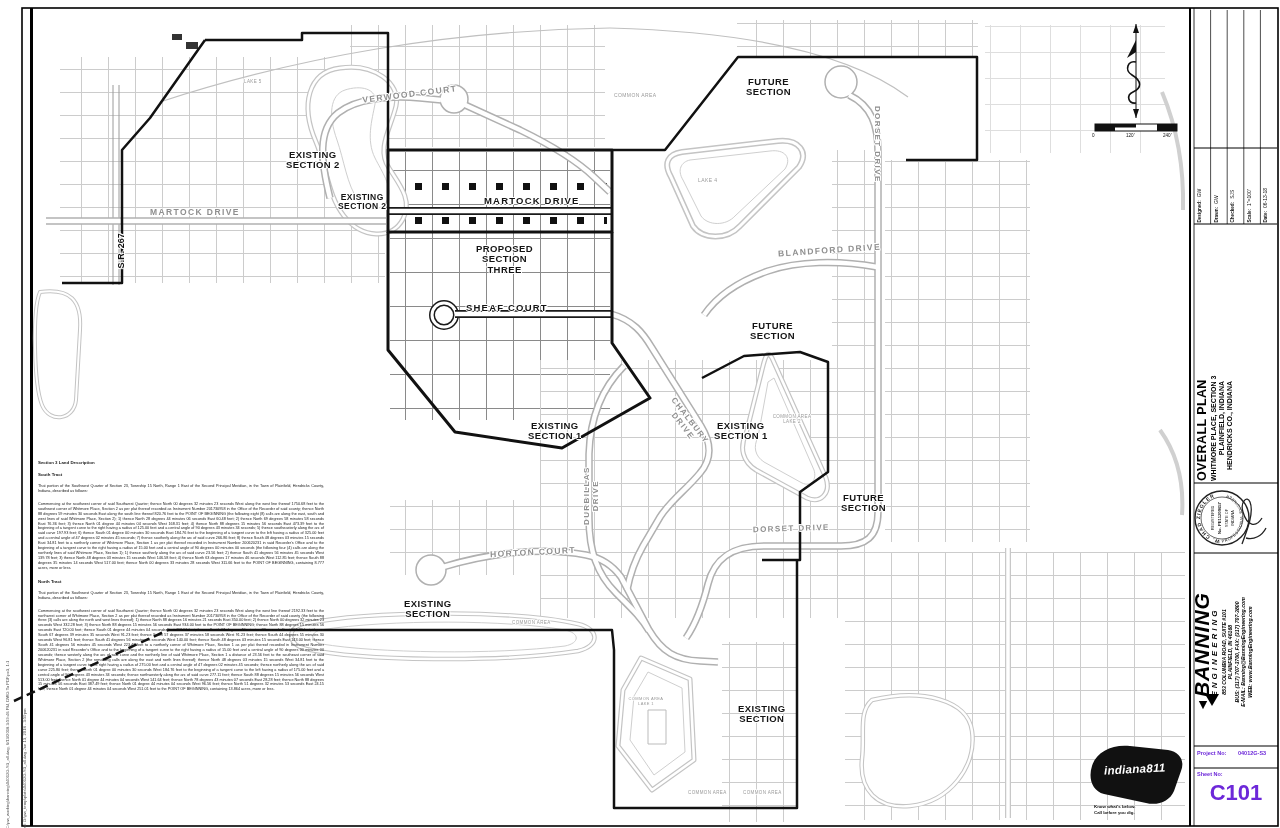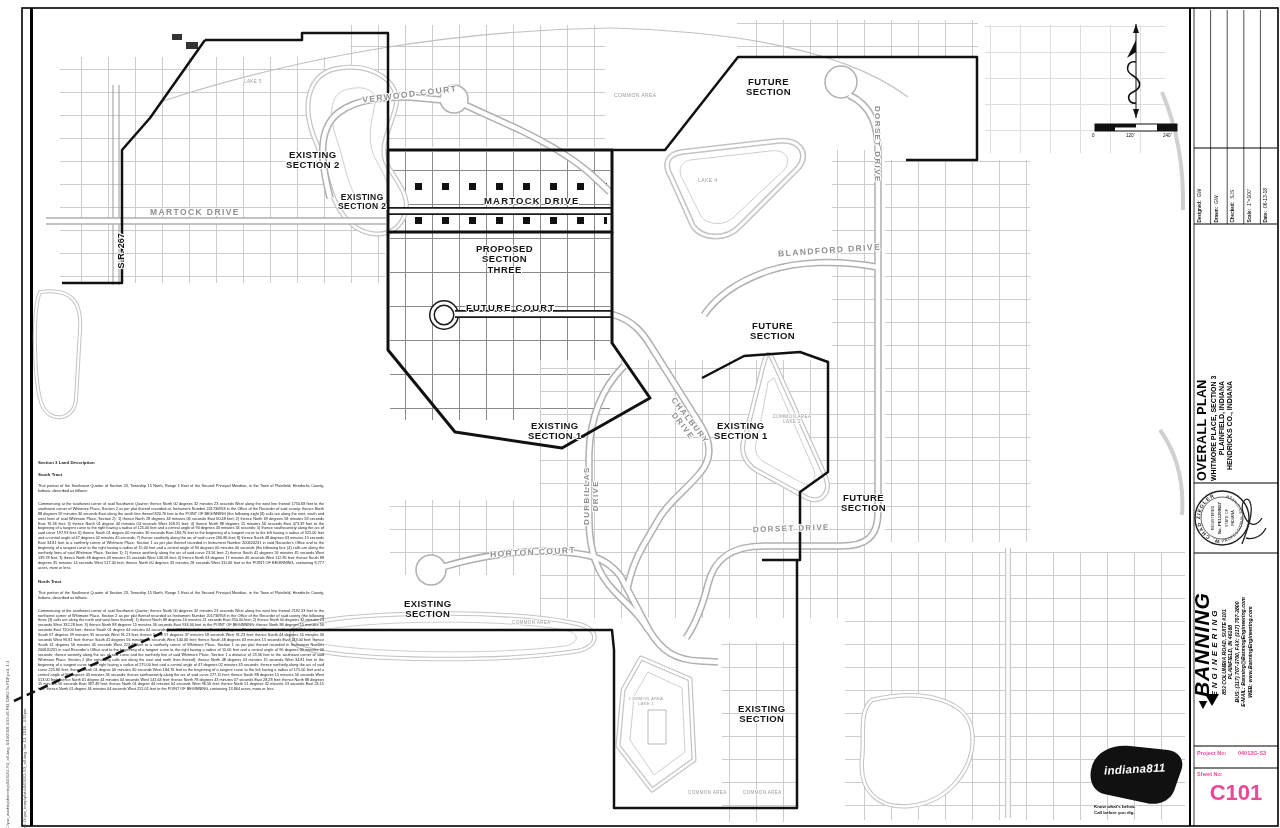--- a/index.html
+++ b/index.html
@@ -24,21 +24,21 @@
   .tb-title{position:absolute;left:1168px;top:408px;width:100px;height:46px;transform:rotate(-90deg);
             text-align:right;z-index:6;color:#000;line-height:1.18;white-space:nowrap;}
   .tb-title .t1{font-size:12.5px;font-weight:bold;letter-spacing:.4px;}
   .tb-title .t2{font-size:7px;font-weight:bold;}
   .tb-firm{position:absolute;left:1143px;top:612px;width:180px;height:80px;transform:rotate(-90deg);
            text-align:center;z-index:6;color:#000;}
   .tb-firm .nm{font-size:21px;font-weight:bold;font-style:italic;letter-spacing:1px;line-height:.9;}
   .tb-firm .dv{font-size:8px;font-weight:bold;font-style:italic;letter-spacing:3px;margin-top:-2px;}
   .tb-firm .ad{font-size:5.2px;font-style:italic;font-weight:bold;line-height:1.25;margin-top:2px;}
   .arrow-glyph{display:inline-block;transform:translateY(-2px);font-size:14px;}
-  .proj{position:absolute;z-index:6;color:#ec4899;}
+  .proj{position:absolute;z-index:6;color:#6d28d9;}
   .margin-note{position:absolute;z-index:6;font-size:4.2px;color:#555;width:250px;height:8px;
                transform:rotate(-90deg);white-space:nowrap;}
   .logo811-txt{position:absolute;z-index:6;color:#fff;font-weight:bold;font-style:italic;
                font-size:11.5px;transform:rotate(-3deg);letter-spacing:.3px;}
   .logo811-tag{position:absolute;z-index:6;color:#111;font-size:4.4px;line-height:1.25;font-weight:bold;white-space:pre-line;}
   .scalebar-lbl{position:absolute;z-index:6;font-size:4.6px;color:#111;}
 </style>
 </head>
 <body>
 
@@ -224,21 +224,21 @@
   <div class="lbl st" style="left:362px;top:90px;transform:rotate(-7deg);">VERWOOD COURT</div>
   <div class="lbl st" style="left:150px;top:208px;">MARTOCK DRIVE</div>
   <div class="lbl stdark" style="left:484px;top:196px;">MARTOCK DRIVE</div>
   <div class="lbl sec" style="left:286px;top:150px;">EXISTING
 SECTION 2</div>
   <div class="lbl sec small" style="left:338px;top:193px;">EXISTING
 SECTION 2</div>
   <div class="lbl sec" style="left:476px;top:244px;">PROPOSED
 SECTION
 THREE</div>
-  <div class="lbl stdark" style="left:466px;top:303px;">FUTURE COURT</div>
+  <div class="lbl stdark" style="left:466px;top:303px;">SHEAF COURT</div>
   <div class="lbl tiny" style="left:614px;top:92px;font-size:5px;">COMMON AREA</div>
   <div class="lbl sec" style="left:746px;top:77px;">FUTURE
 SECTION</div>
   <div class="lbl tiny" style="left:698px;top:177px;font-size:5px;">LAKE 4</div>
   <div class="lbl tiny" style="left:244px;top:79px;">LAKE 5</div>
   <div class="lbl st" style="left:837px;top:140px;width:80px;text-align:center;transform:rotate(90deg);font-size:8px;">DORSET DRIVE</div>
   <div class="lbl st" style="left:778px;top:246px;transform:rotate(-4deg);">BLANDFORD DRIVE</div>
   <div class="lbl sec" style="left:750px;top:321px;">FUTURE
 SECTION</div>
   <div class="lbl sec" style="left:528px;top:421px;">EXISTING

